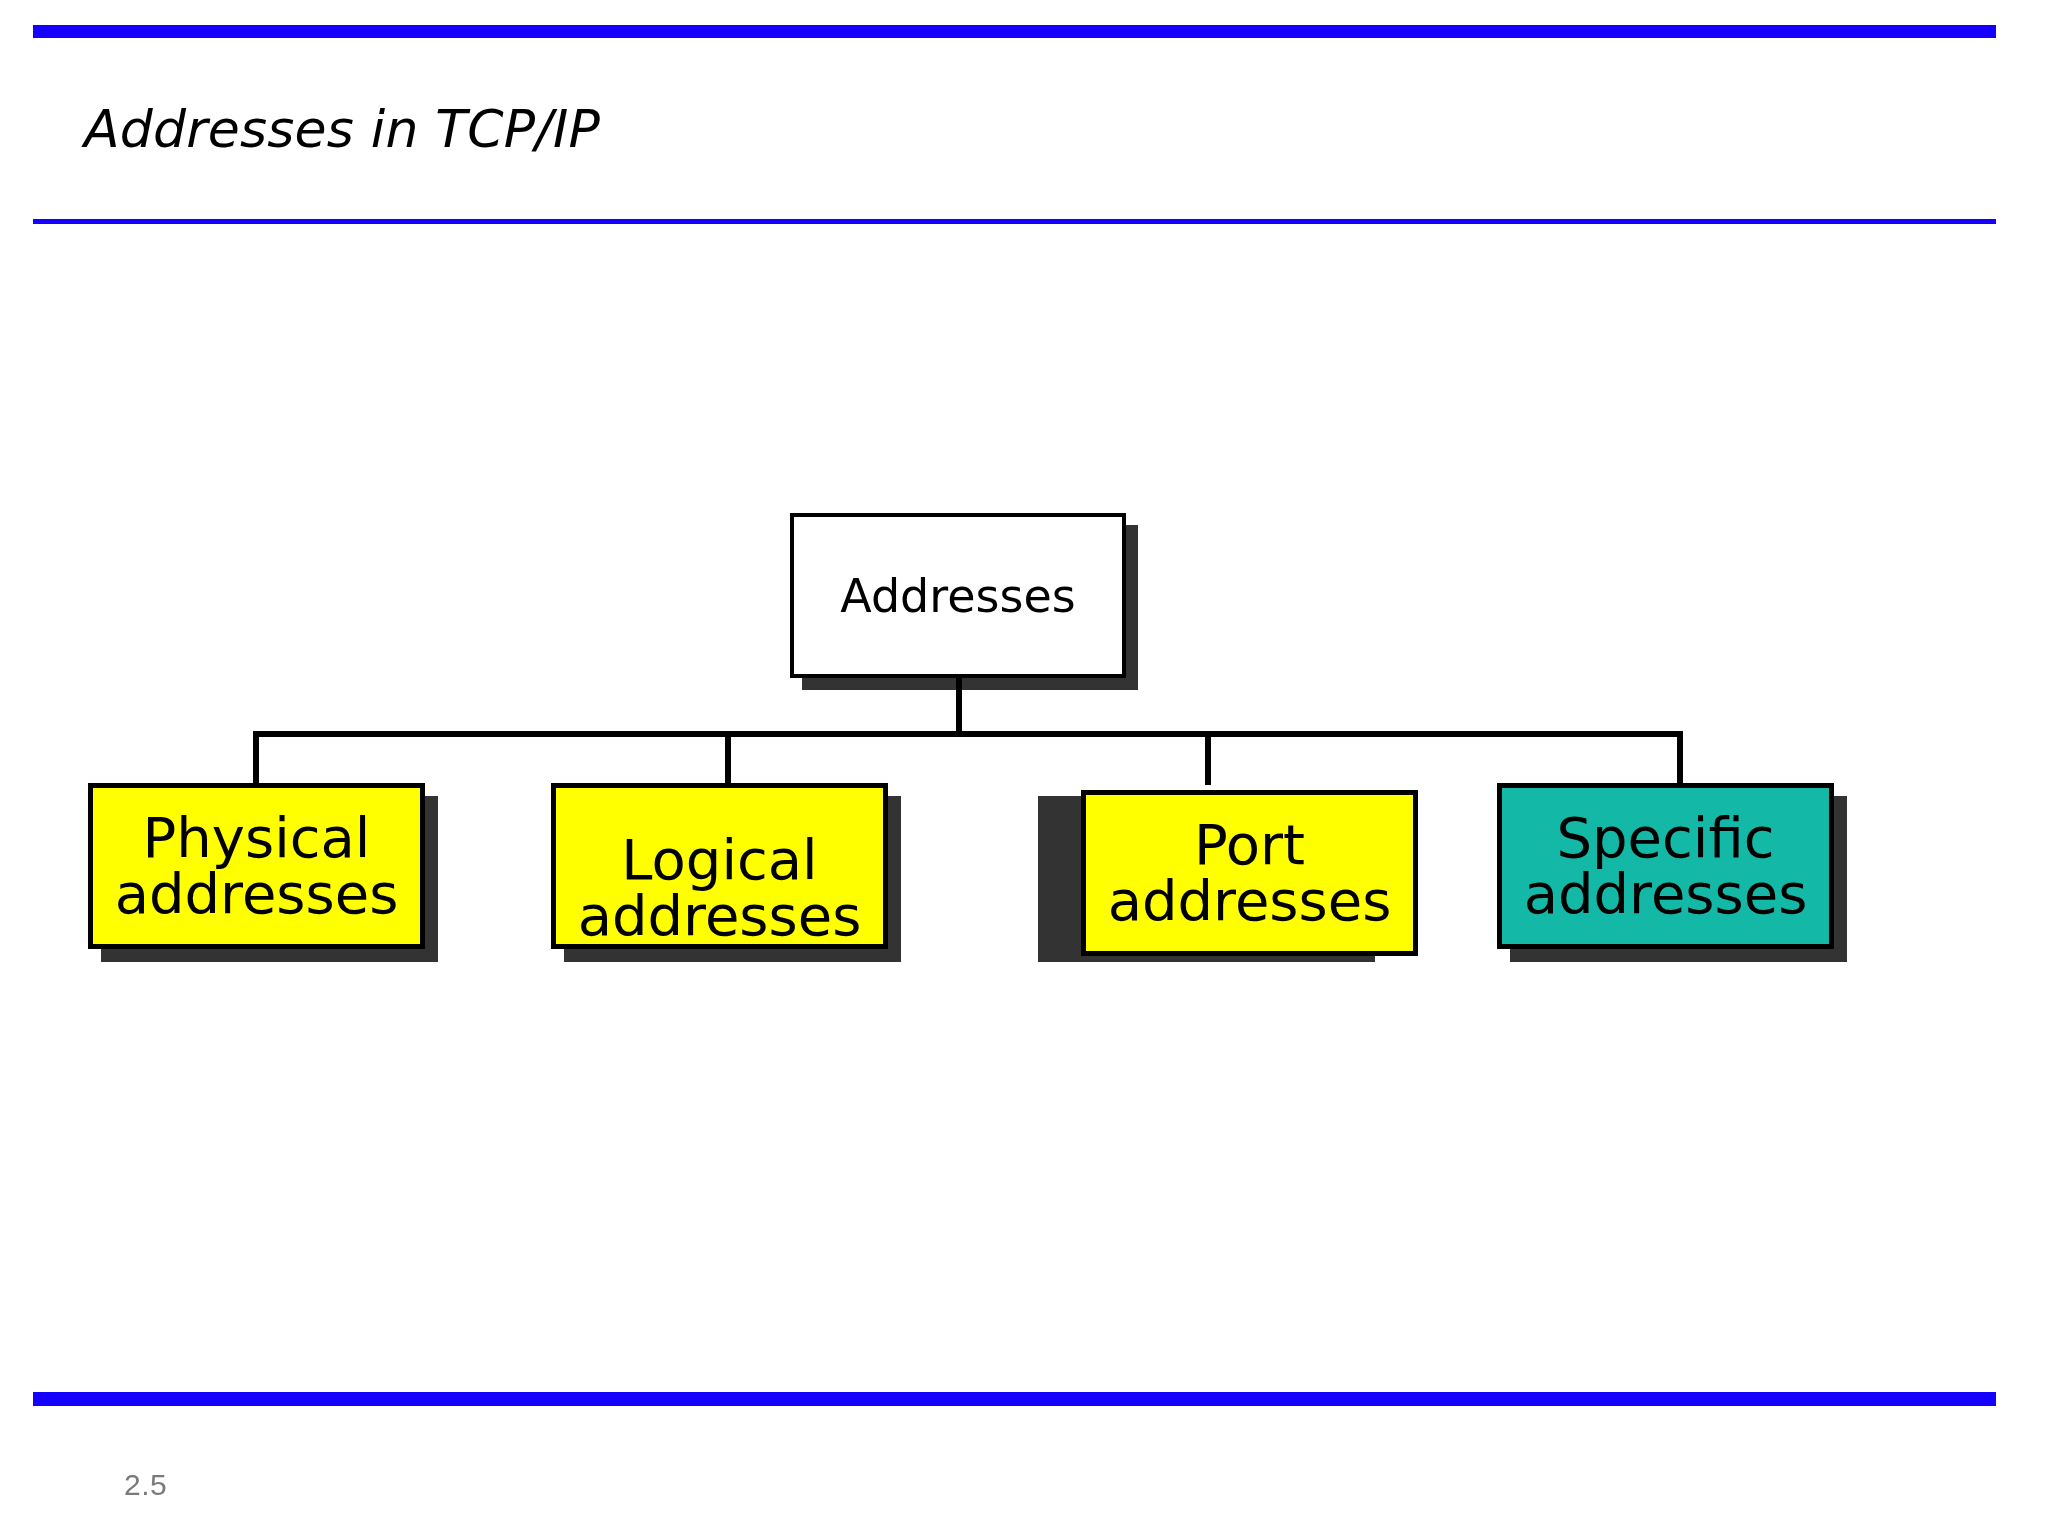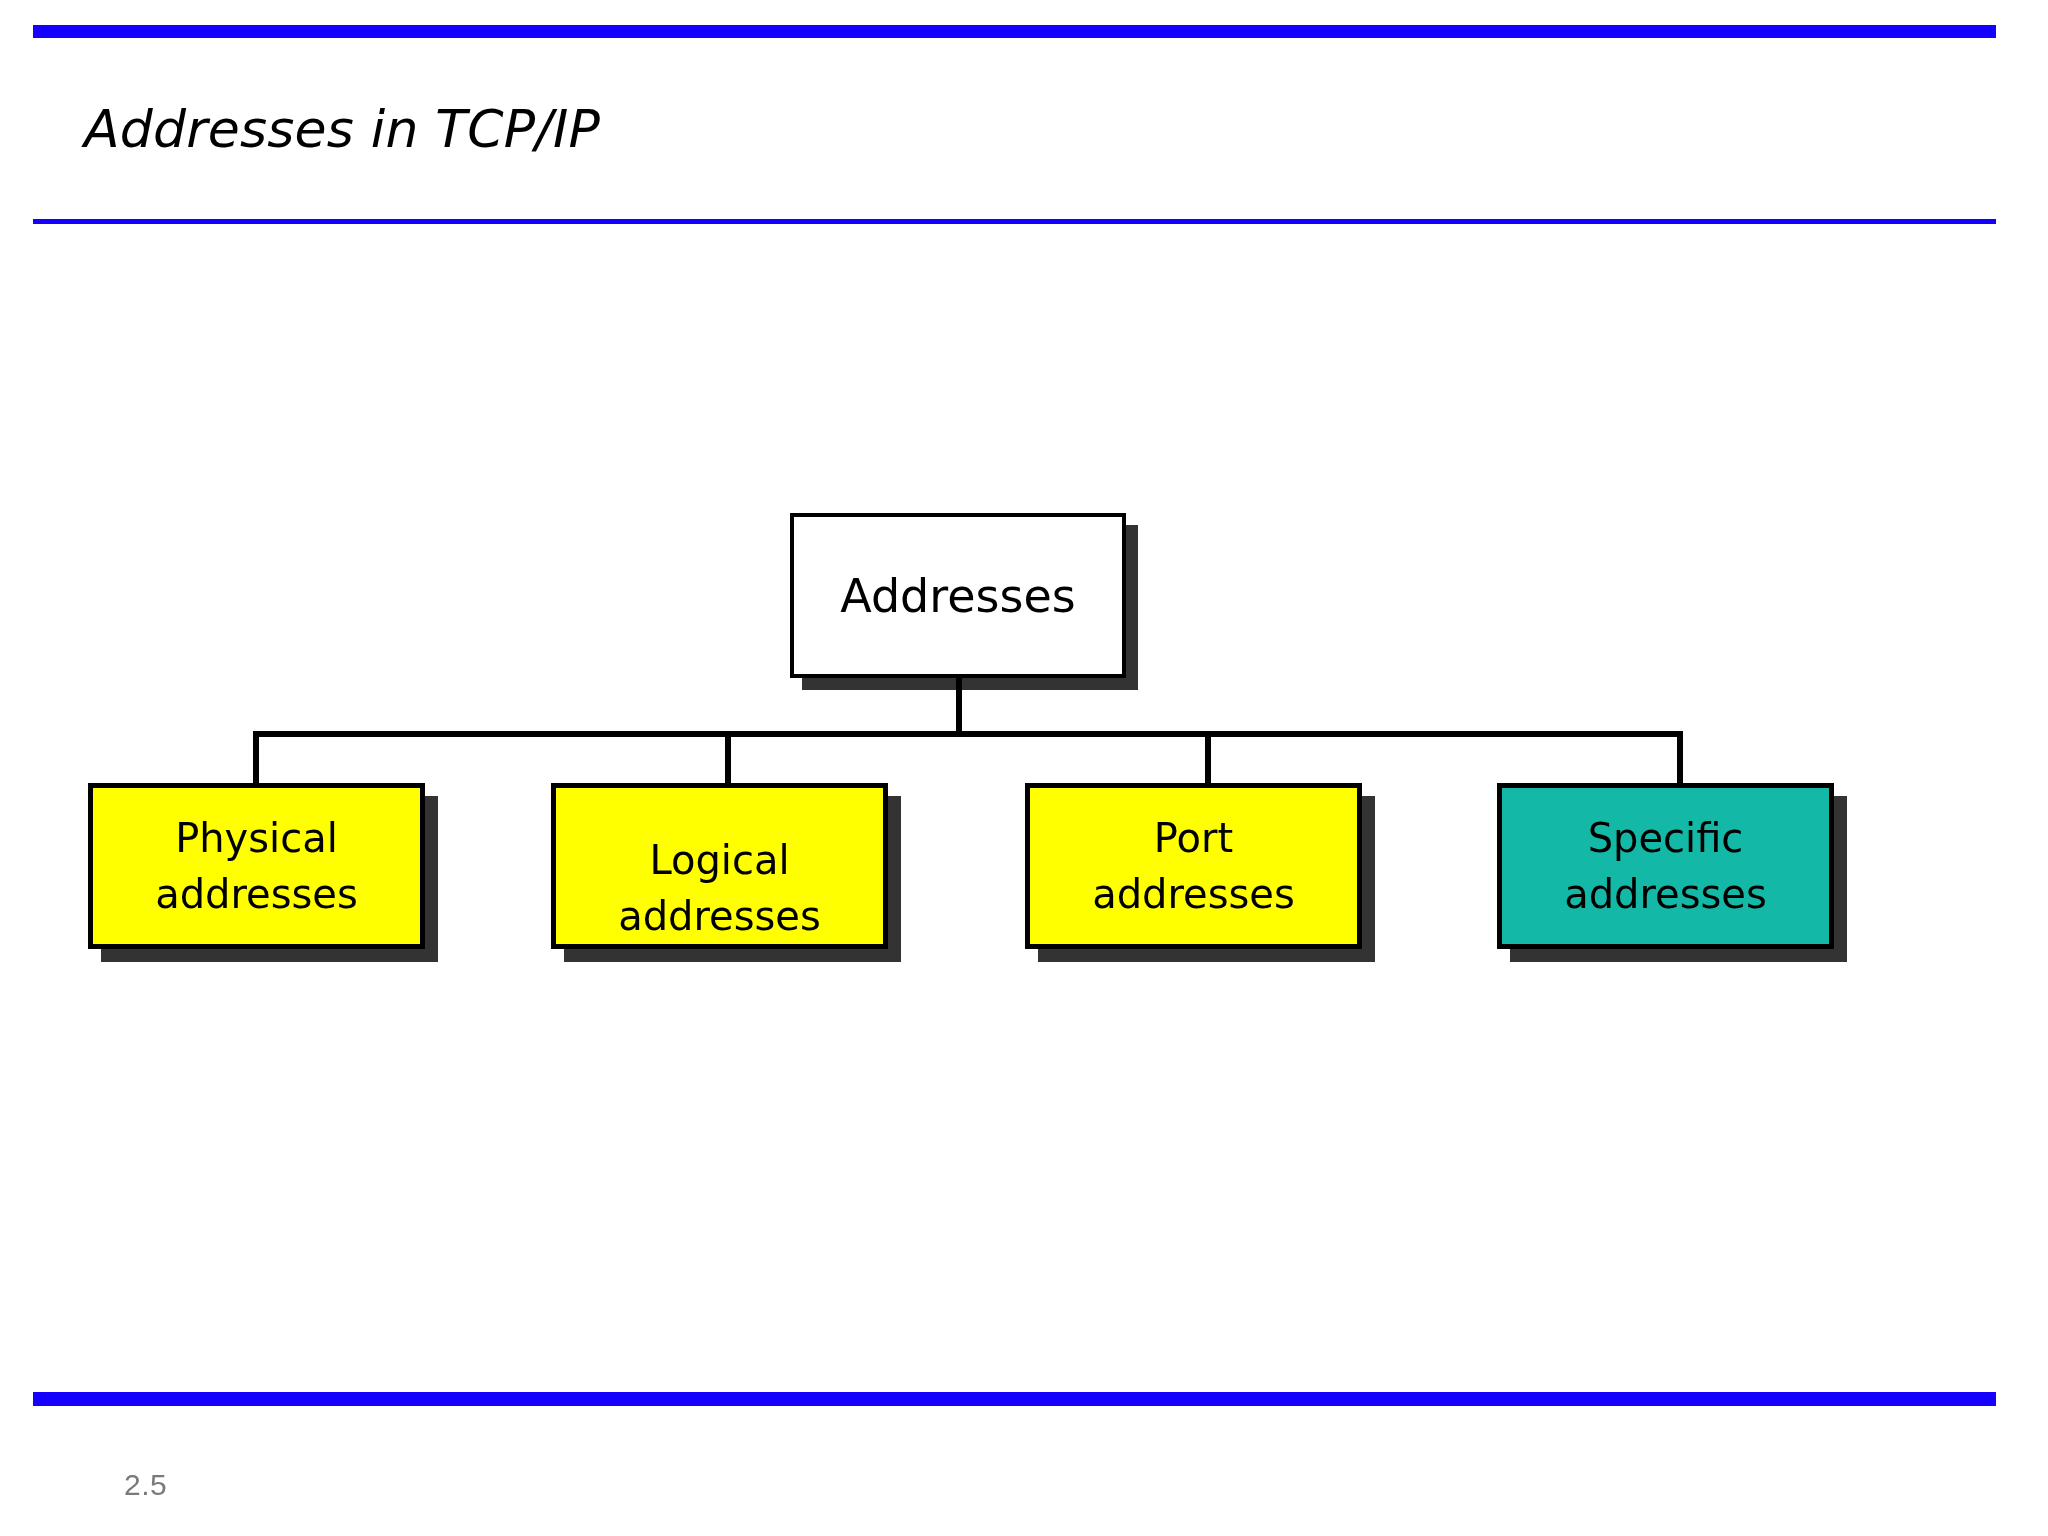--- a/index.html
+++ b/index.html
@@ -108,26 +108,26 @@
     line-height: 54px;
   }
 
   
   .node-leaf {
     top: 783px;
     width: 337px;
     height: 166px;
     background: #ffff00;
     border-width: 5px;
-    font-size: 40px;
+    font-size: 56px;
     line-height: 56px;
   }
   #node-physical { left: 88px; }
   #node-logical  { left: 551px; align-items: flex-end; }
-  #node-port     { left: 1025px; }
+  #node-port     { left: 1081px; margin-top: 7px; }
   #node-specific { left: 1497px; }
 
   
   .shadow {
     position: absolute;
     background: #333333;
     z-index: 1;
   }
   #shadow-root {
     left: 802px;

